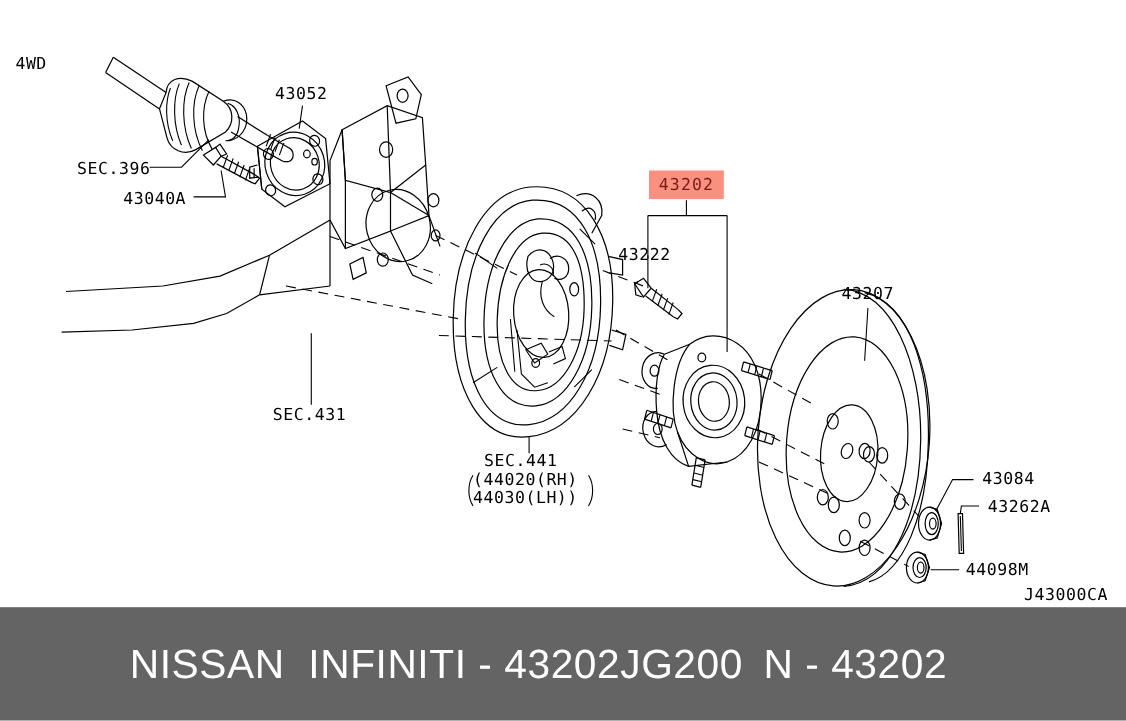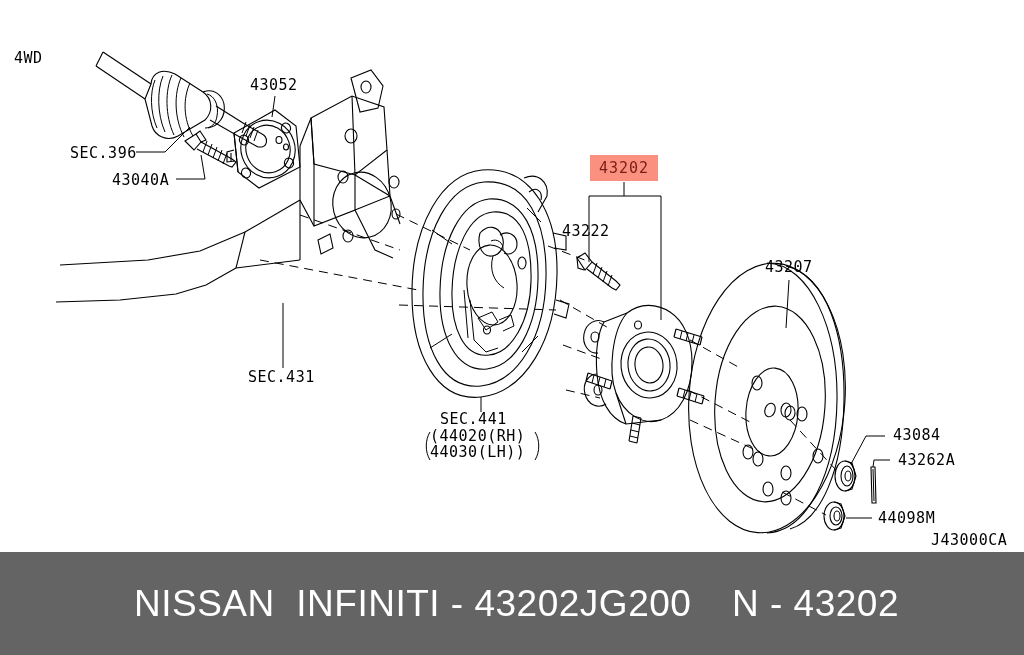--- a/index.html
+++ b/index.html
@@ -29,21 +29,21 @@
     font-family:"Liberation Sans", sans-serif;
     color:#ffffff;
     font-size:37px;
     font-weight:400;
     white-space:pre;
     top:50%;
     transform:translateY(-50%);
     letter-spacing:0.5px;
   }
   #ft-left{left:118px;}
-  #ft-right{left:732px;text-align:right;}
+  #ft-right{left:694px;text-align:right;}
 </style>
 </head>
 <body>
 
 <div id="page" style="background: rgb(255, 255, 255);">
 
   <div id="diagram">
     <svg width="1024" height="552" viewBox="0 0 1024 552" xmlns="http://www.w3.org/2000/svg">
 
       <g>
@@ -338,17 +338,17 @@
 
       <g>
         <path class="ln-t" d="M430,432 C425,440 425,452 430,460"></path>
         <path class="ln-t" d="M535,432 C540,440 540,452 535,460"></path>
       </g>
 
     </svg>
   </div>
 
   <div id="footer" style="background: rgb(100, 100, 100);">
-    <span id="ft-left" class="ftxt" style="color: rgb(255, 255, 255); margin-left: 16px;">NISSAN  INFINITI - 43202JG200</span>
+    <span id="ft-left" class="ftxt" style="color: rgb(255, 255, 255);">NISSAN  INFINITI - 43202JG200</span>
     <span id="ft-right" class="ftxt" style="color: rgb(255, 255, 255);">N - 43202</span>
   </div>
 
 </div>
 
 </body></html>

